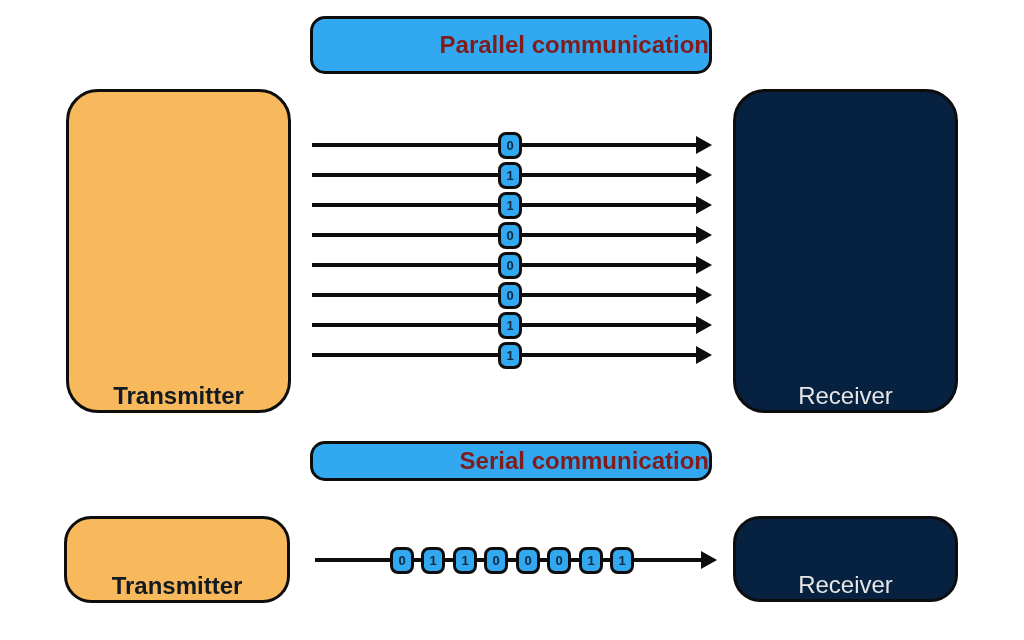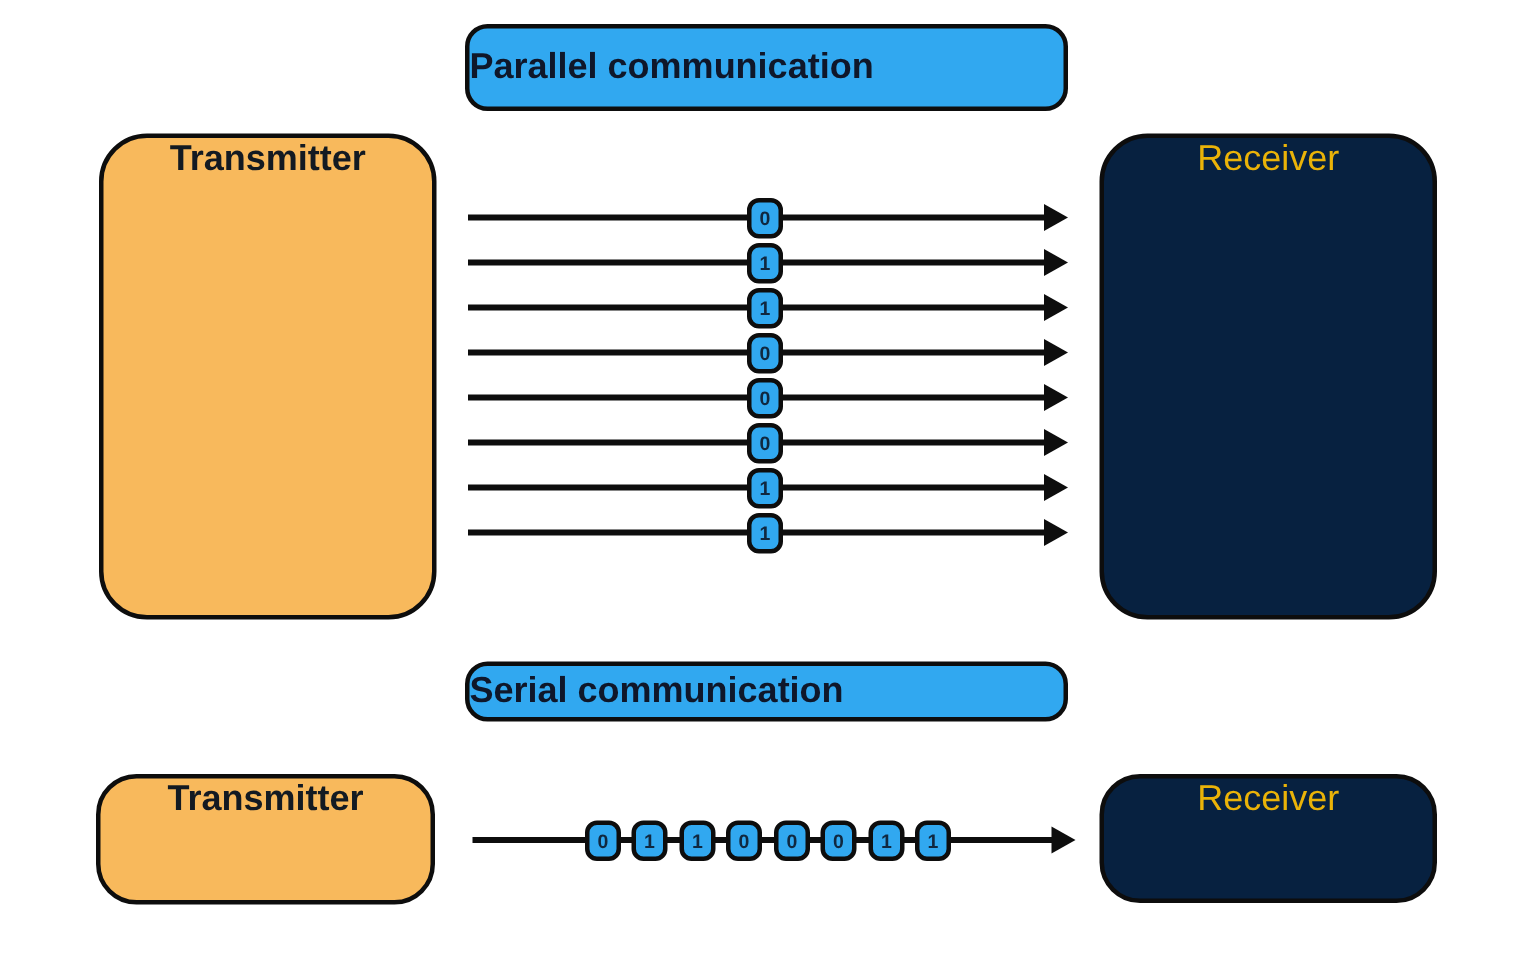--- a/index.html
+++ b/index.html
@@ -17,35 +17,35 @@
     overflow:hidden;
   }
   .canvas{position:relative;width:1024px;height:640px;background:#ffffff;}
 
   .title-pill{
     position:absolute;
     box-sizing:border-box;
     background:var(--blue);
     border:3px solid var(--ink);
     border-radius:15px;
-    display:flex;align-items:center;justify-content:flex-start;
-    font-weight:bold;font-size:24px;color:#0f172a;
+    display:flex;align-items:center;justify-content:flex-end;
+    font-weight:bold;font-size:24px;color:#7f1d1d;
   }
   #parallel-title{left:310px;top:16px;width:402px;height:58px;}
   #serial-title{left:310px;top:441px;width:402px;height:40px;}
 
   .node{
     position:absolute;
     box-sizing:border-box;
     border:3px solid var(--ink);
-    display:flex;align-items:flex-start;justify-content:center;
+    display:flex;align-items:flex-end;justify-content:center;
     font-size:24px;
   }
   .transmitter{background:var(--orange);color:#131a22;font-weight:bold;}
-  .receiver{background:var(--navy);color:#eab308;font-weight:400;}
+  .receiver{background:var(--navy);color:#e5e5e5;font-weight:400;}
   #parallel-transmitter{left:66px;top:89px;width:225px;height:324px;border-radius:32px;}
   #parallel-receiver{left:733px;top:89px;width:225px;height:324px;border-radius:32px;}
   #serial-transmitter{left:64px;top:516px;width:226px;height:87px;border-radius:27px;}
   #serial-receiver{left:733px;top:516px;width:225px;height:86px;border-radius:27px;}
 
   .bus-row{position:absolute;left:312px;width:400px;height:28px;}
   .wire{
     position:absolute;left:0;right:14px;top:50%;
     height:4px;margin-top:-2px;background:var(--ink);
   }

